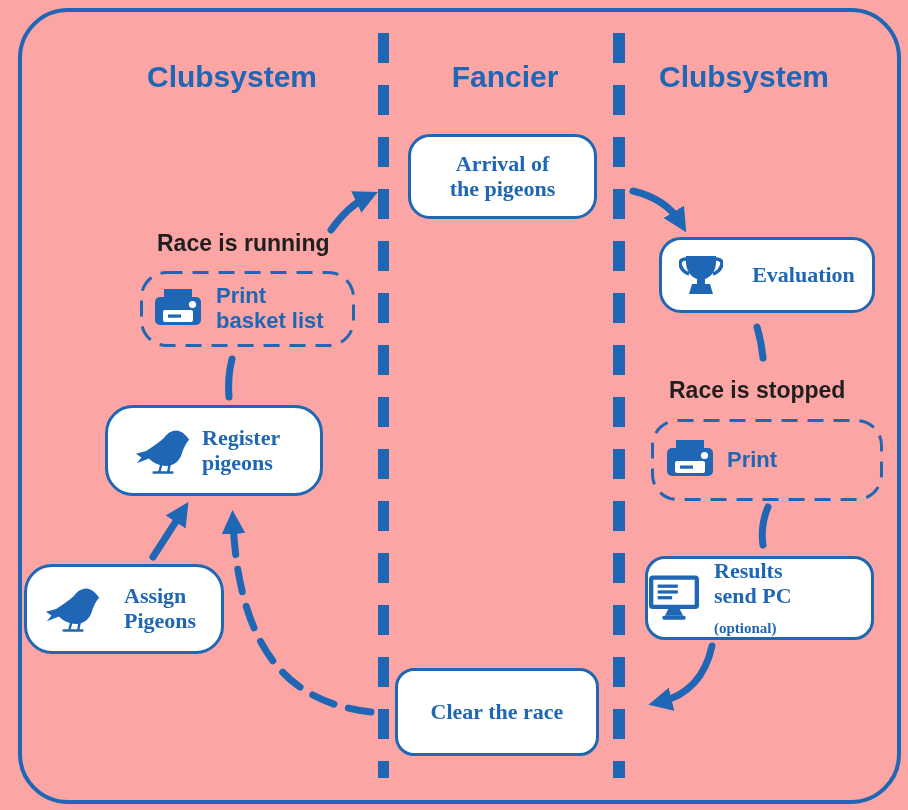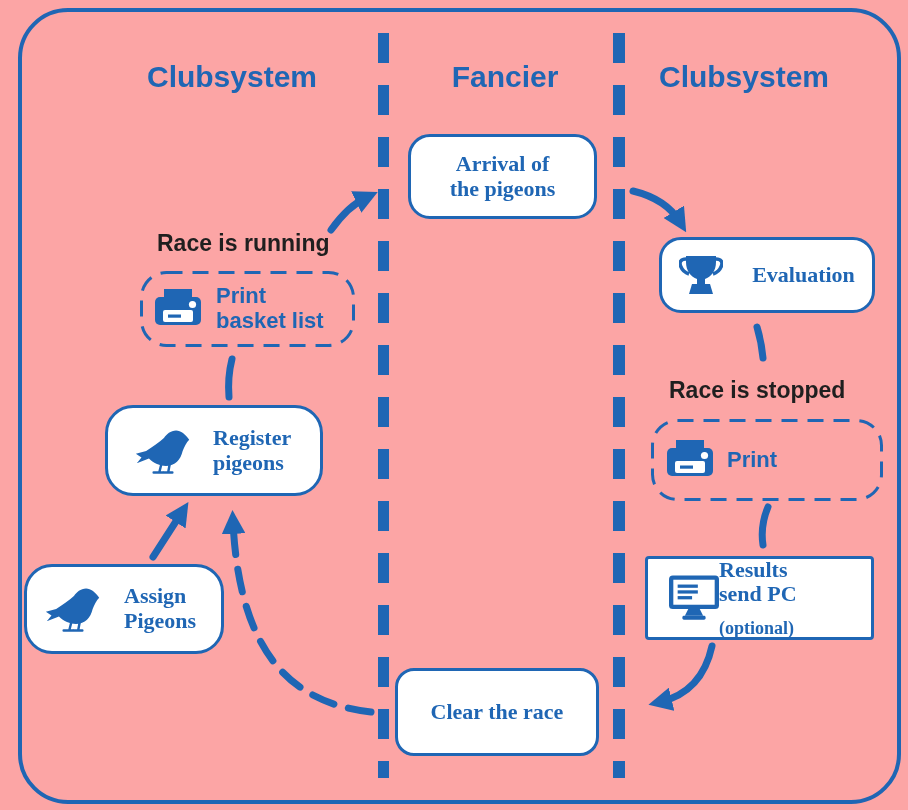--- a/index.html
+++ b/index.html
@@ -34,21 +34,21 @@
   }
   
   .node{
     position:absolute;box-sizing:border-box;display:flex;align-items:center;
     color:var(--p);font-size:22px;line-height:1.12;
   }
   .node.solid{border:3px solid var(--p);border-radius:26px;background:#fff;font-family:Liberation Serif, serif;}
   .node.center{justify-content:center;text-align:center;}
   .node .icon{flex:0 0 auto;display:flex;align-items:center;}
   .node .txt{display:flex;flex-direction:column;align-items:flex-start;}
-  .node .note{font-size:18px;margin-top:11px;}
+  .node .note{font-size:15px;margin-top:11px;}
   svg{display:block;}
   #connector-layer{position:absolute;left:0;top:0;z-index:1;}
   .node,.col-header,.status-label{z-index:2;}
 </style>
 </head>
 <body>
 
 <div id="stage">
 
   <div id="frame"></div>
@@ -112,21 +112,21 @@
         <rect x="8" y="21" width="30" height="12" rx="2" fill="#ffffff"></rect>
         <rect x="13" y="25.5" width="13" height="3.2" fill="#1f66b4"></rect>
       </svg>
     </span>
     <div class="txt">
       <span>Print</span>
       <span>basket list</span>
     </div>
   </div>
 
-  <div class="node solid" style="left:105px;top:405px;width:218px;height:91px;border-radius:28px;padding-left:26px;gap:21px">
+  <div class="node solid" style="left:105px;top:405px;width:218px;height:91px;border-radius:28px;padding-left:26px;gap:10px">
     <span class="icon">
       <svg width="58" height="50" viewBox="0 0 62 50">
         <path d="M59,13 C55,7 50,3 45,3 C39,3 35,7 32,11 C27,16 20,20 13,25 L2,28 L8,32 L3,38 L16,33 C21,38 28,41 34,41 C44,41 50,34 52,25 C54,20 56,16 59,13 Z" fill="#1f66b4"></path>
         <path d="M29,40 L27,48 M21,48 L31,48 M38,40 L36.5,48 M31.5,48 L41,48" stroke="#1f66b4" stroke-width="2.6" fill="none" stroke-linecap="round"></path>
       </svg>
     </span>
     <div class="txt">
       <span>Register</span>
       <span>pigeons</span>
     </div>
@@ -153,21 +153,21 @@
         <circle cx="37.5" cy="15.5" r="3.6" fill="#ffffff"></circle>
         <rect x="8" y="21" width="30" height="12" rx="2" fill="#ffffff"></rect>
         <rect x="13" y="25.5" width="13" height="3.2" fill="#1f66b4"></rect>
       </svg>
     </span>
     <div class="txt">
       <span>Print</span>
     </div>
   </div>
 
-  <div class="node solid" style="left:645px;top:556px;width:229px;height:84px;border-radius:4px;padding-left:21px;">
+  <div class="node solid" style="left:645px;top:556px;width:229px;height:84px;border-radius:20px;padding-left:1px;gap:15px">
     <span class="icon">
       <svg width="50" height="46" viewBox="0 0 52 47">
         <rect x="0" y="0" width="52" height="35" rx="4" fill="#1f66b4"></rect>
         <rect x="4.5" y="4.5" width="43" height="26" fill="#ffffff"></rect>
         <rect x="9" y="9.5" width="21" height="3.4" fill="#1f66b4"></rect>
         <rect x="9" y="15.5" width="21" height="3.4" fill="#1f66b4"></rect>
         <rect x="9" y="21.5" width="15" height="3.4" fill="#1f66b4"></rect>
         <polygon points="20,35 32,35 35.5,42 16.5,42" fill="#1f66b4"></polygon>
         <rect x="14" y="42" width="24" height="4" rx="1.5" fill="#1f66b4"></rect>
       </svg>

